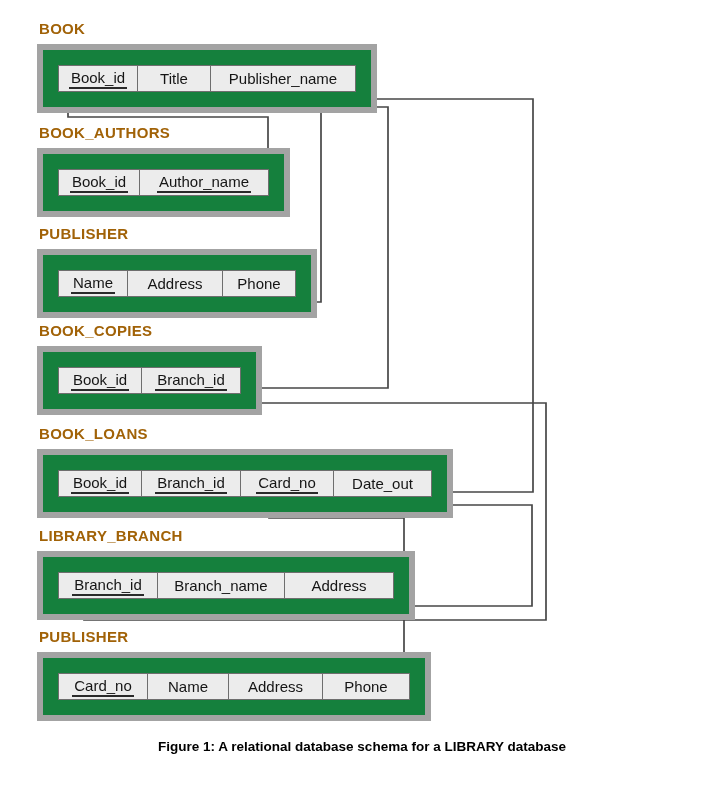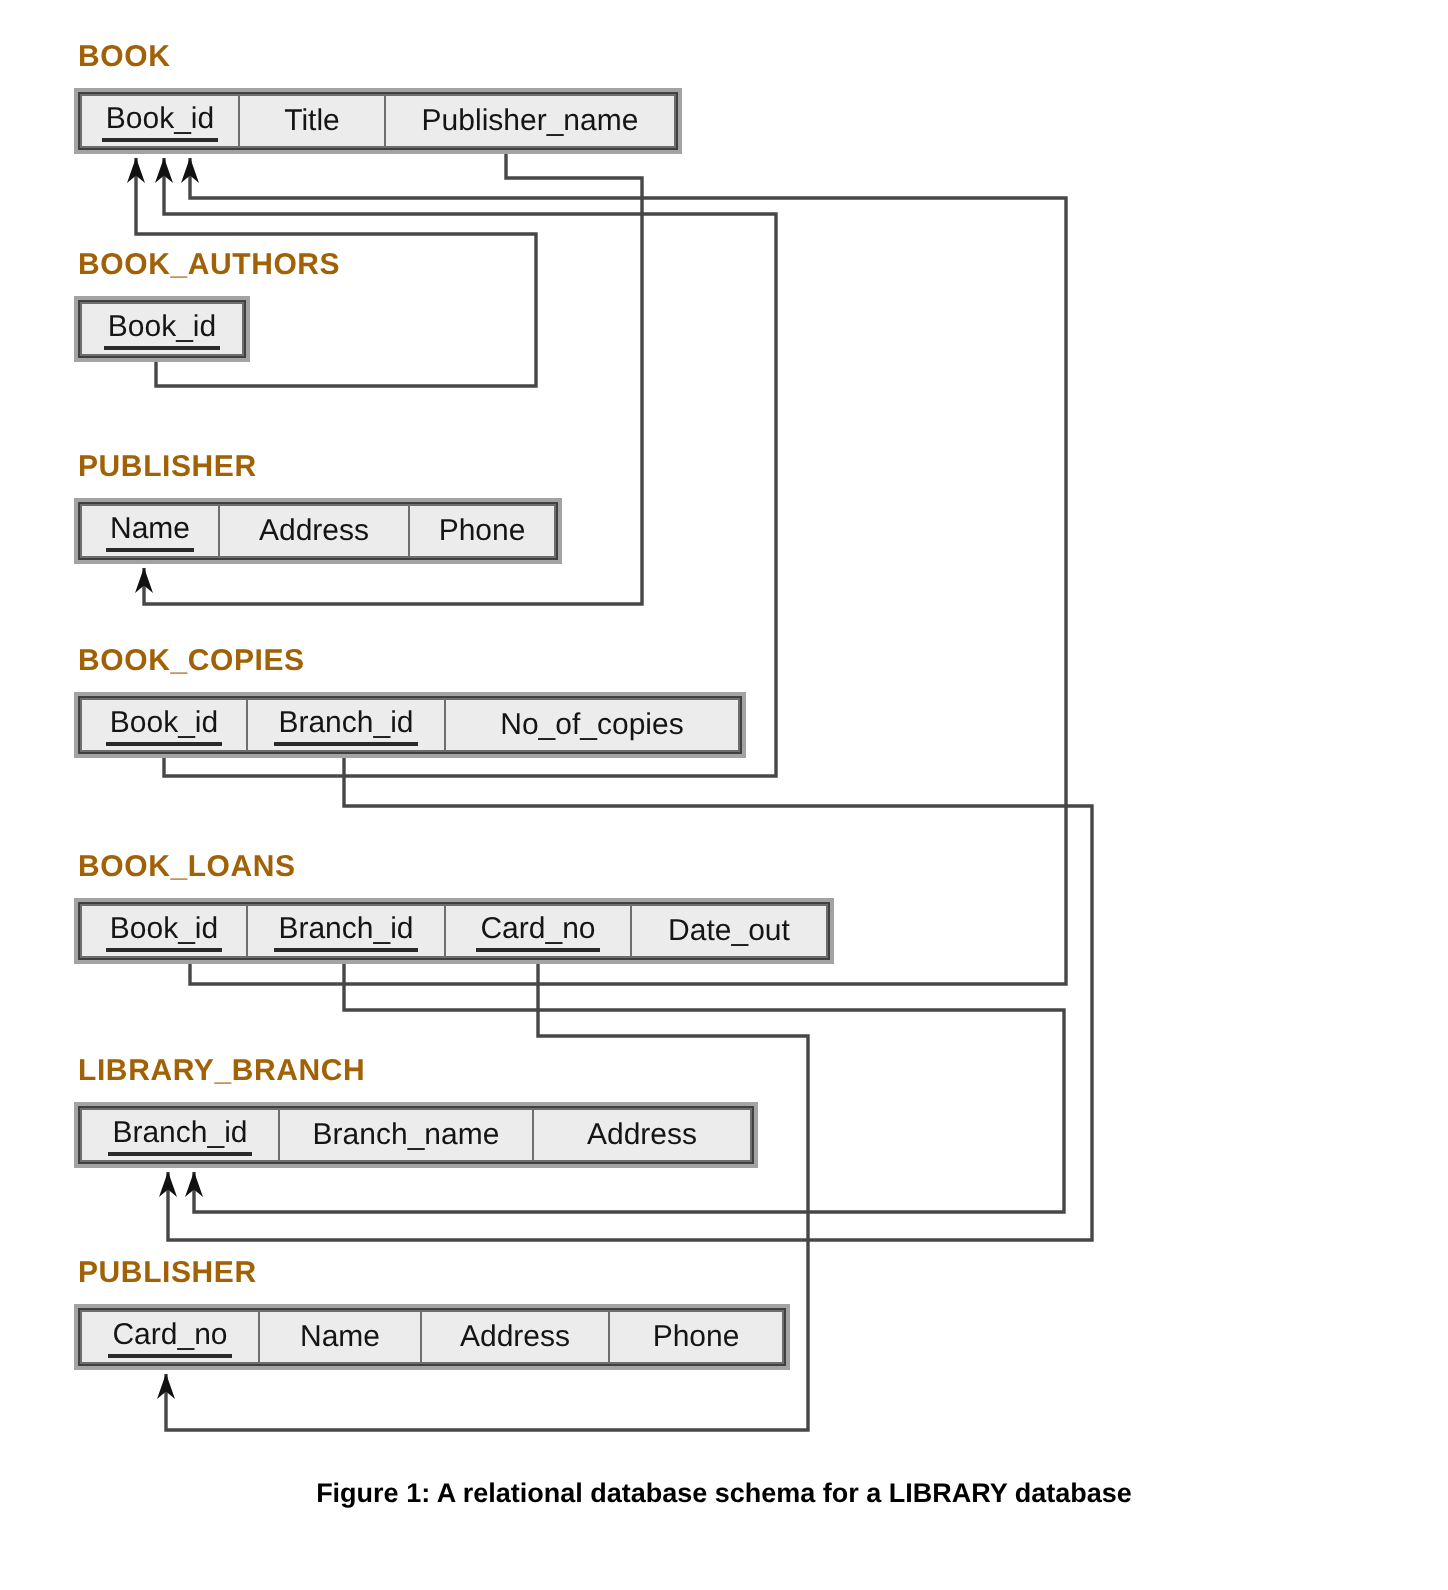--- a/index.html
+++ b/index.html
@@ -24,23 +24,23 @@
     margin-bottom: 7px;
     left: 2px;
     font-weight: 700;
     font-size: 15px;
     letter-spacing: 0.3px;
     color: #a16207;
     white-space: nowrap;
   }
   .tbl {
     display: inline-flex;
-    border: 2px solid #a3a3a3;
-    padding: 1px;
-    background: #404040;
+    border: 6px solid #a3a3a3;
+    padding: 15px;
+    background: #15803d;
   }
   .cell {
     box-sizing: border-box;
     border: 1px solid #6e6e6e;
     background: #ececec;
     height: 27px;
     display: flex;
     align-items: center;
     justify-content: center;
     font-size: 15px;
@@ -96,20 +96,23 @@
         </div>
     </div>
   </div>
 
   <div class="tblock" style="top:148px">
     <div class="tbl-title">BOOK_AUTHORS</div>
     <div class="tbl">
       <div class="cell key" style="width:82px">
           <span class="lbl">Book_id</span>
         </div>
+      <div class="cell key" style="width:130px">
+          <span class="lbl">Author_name</span>
+        </div>
     </div>
   </div>
 
   <div class="tblock" style="top:249px">
     <div class="tbl-title">PUBLISHER</div>
     <div class="tbl">
       <div class="cell key" style="width:70px">
           <span class="lbl">Name</span>
         </div>
       <div class="cell" style="width:96px">
@@ -122,23 +125,20 @@
   </div>
 
   <div class="tblock" style="top:346px">
     <div class="tbl-title">BOOK_COPIES</div>
     <div class="tbl">
       <div class="cell key" style="width:84px">
           <span class="lbl">Book_id</span>
         </div>
       <div class="cell key" style="width:100px">
           <span class="lbl">Branch_id</span>
-        </div>
-      <div class="cell" style="width:148px">
-          <span class="lbl">No_of_copies</span>
         </div>
     </div>
   </div>
 
   <div class="tblock" style="top:449px">
     <div class="tbl-title">BOOK_LOANS</div>
     <div class="tbl">
       <div class="cell key" style="width:84px">
           <span class="lbl">Book_id</span>
         </div>

